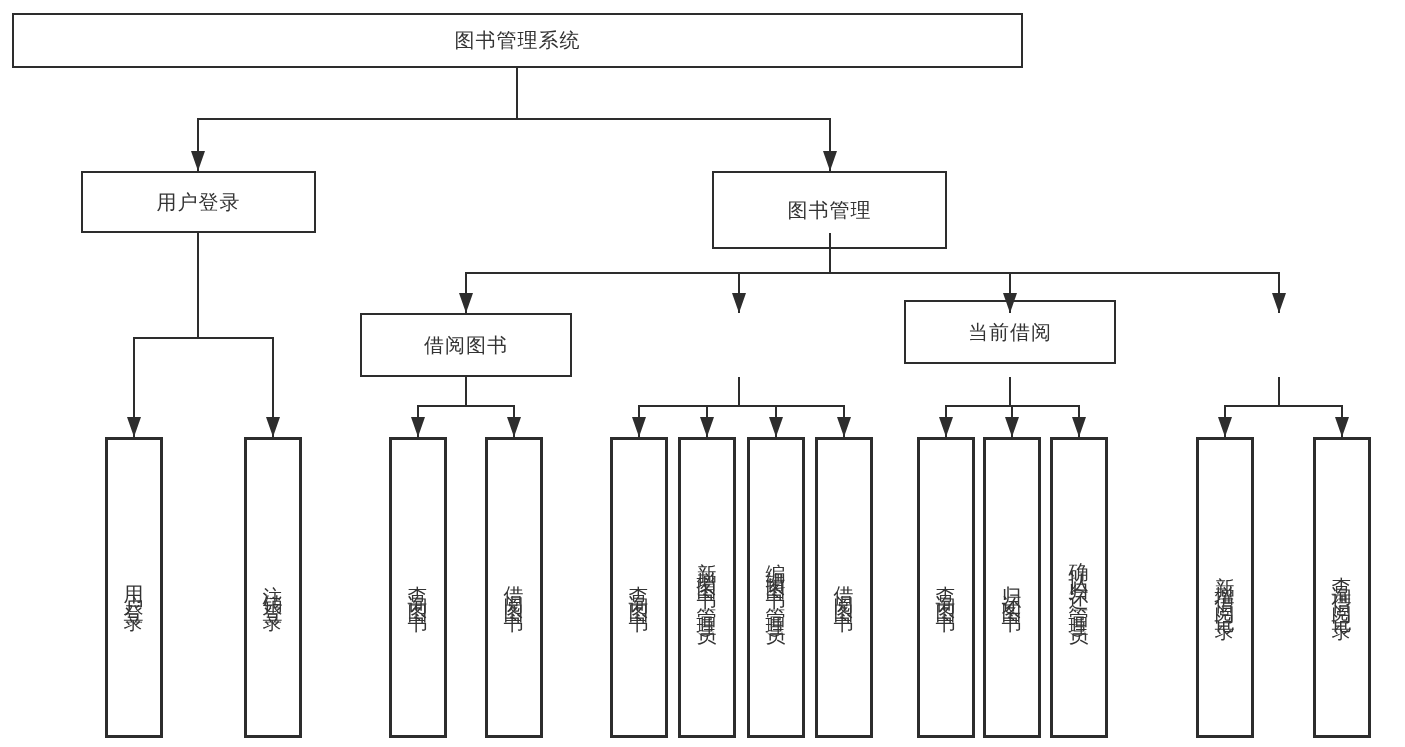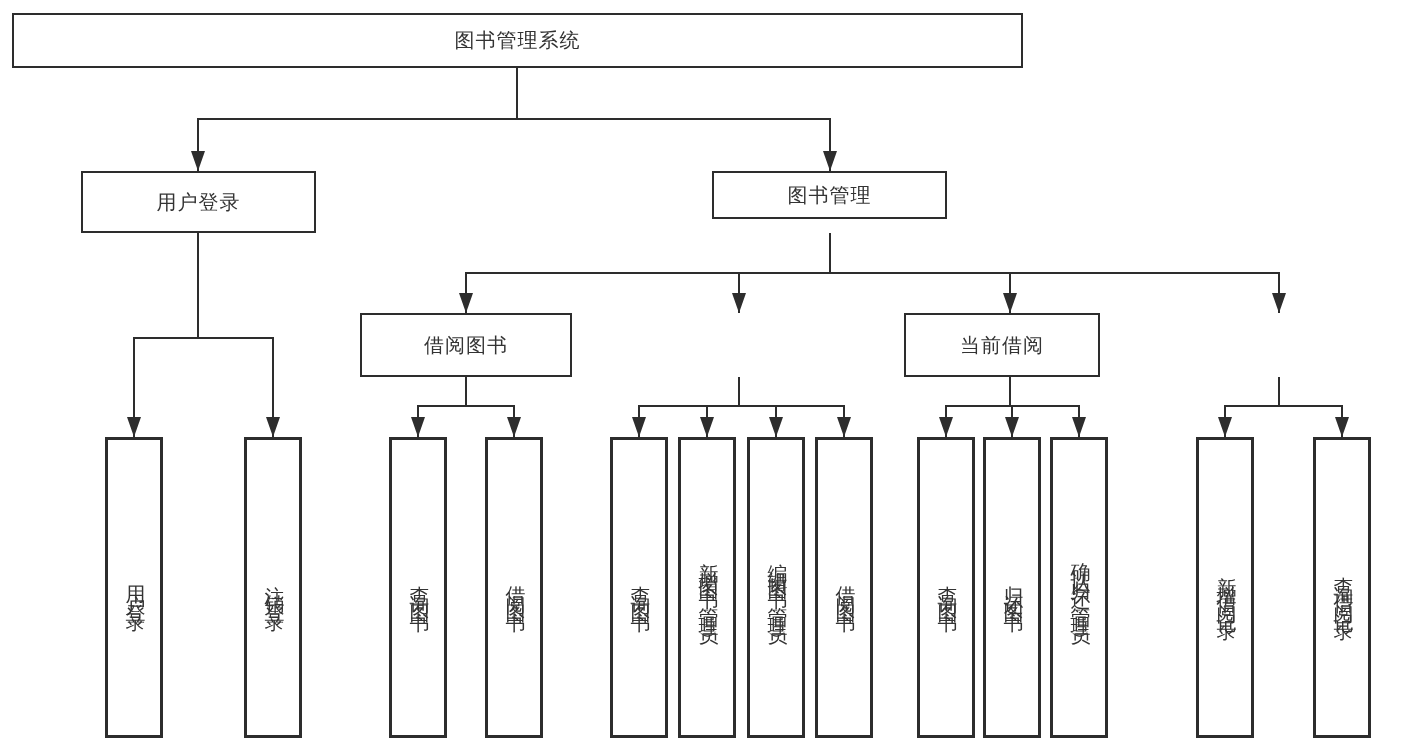--- a/index.html
+++ b/index.html
@@ -4,21 +4,21 @@
 <style>
   html,body{margin:0;padding:0;background:#fff;}
   .canvas{
     position:relative;width:1405px;height:747px;background:var(--background,#ffffff);
     font-family:"Liberation Sans","DejaVu Sans",sans-serif;color:var(--text,#333333);
     overflow:hidden;
   }
   .box{
     position:absolute;box-sizing:border-box;border:2px solid var(--line,#2d2d2d);
     background:#fff;display:flex;align-items:center;justify-content:center;
-    font-size:20px;letter-spacing:1px;white-space:nowrap;font-family:Liberation Mono, monospace;
+    font-size:20px;letter-spacing:1px;white-space:nowrap;
   }
   .leaf{border-width:3px;}
   .vtext{
     writing-mode:vertical-rl;text-orientation:mixed;
     letter-spacing:9px;line-height:1;font-size:20px;white-space:nowrap;
   }
   .edge{position:absolute;background:var(--line,#2d2d2d);}
   .arrow{
     position:absolute;width:0;height:0;
     border-left:7px solid transparent;border-right:7px solid transparent;
@@ -34,28 +34,28 @@
 
 <div class="canvas">
 
   <div class="box" style="left:12px;top:13px;width:1011px;height:55px">
     <span>图书管理系统</span>
   </div>
 
   <div class="box" style="left:81px;top:171px;width:235px;height:62px">
     <span>用户登录</span>
   </div>
-  <div class="box" style="left:712px;top:171px;width:235px;height:48px">
+  <div class="box" style="left:712px;top:171px;width:235px;height:78px">
     <span>图书管理</span>
   </div>
 
   <div class="box" style="left:360px;top:313px;width:212px;height:64px">
     <span>借阅图书</span>
   </div>
-  <div class="box" style="left:904px;top:313px;width:196px;height:64px">
+  <div class="box" style="left:904px;top:300px;width:212px;height:64px">
     <span>当前借阅</span>
   </div>
 
   <div class="box leaf" style="left:105px;top:437px;width:58px;height:301px">
     <span class="vtext">用户登录</span>
   </div>
   <div class="box leaf" style="left:244px;top:437px;width:58px;height:301px">
     <span class="vtext">注销登录</span>
   </div>
 

